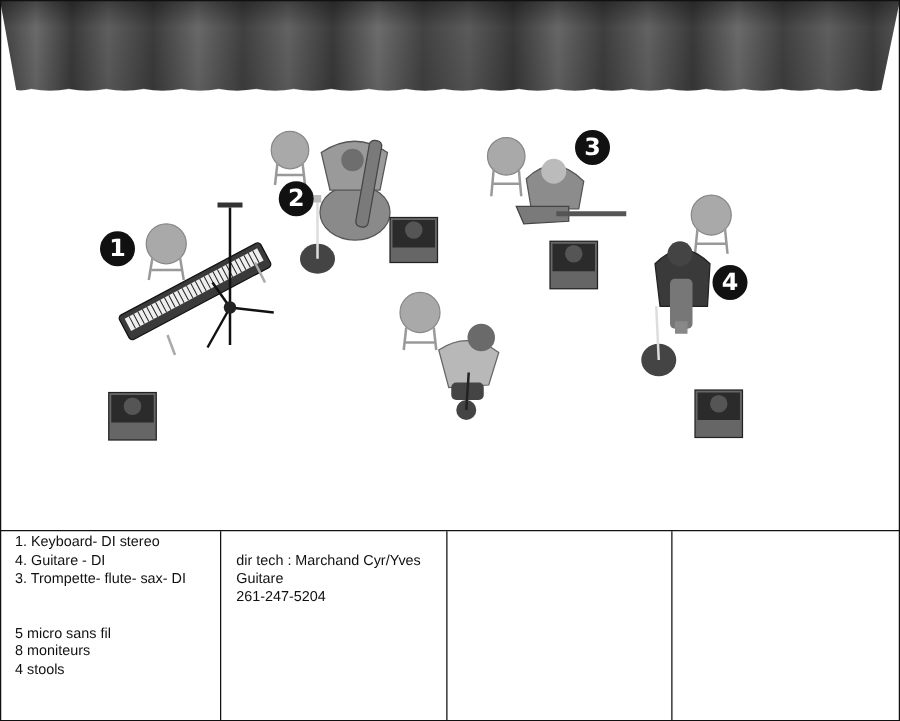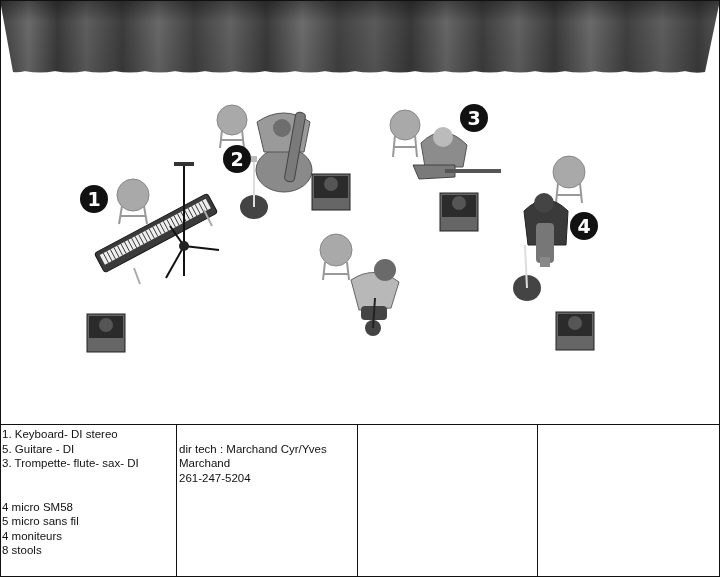--- a/index.html
+++ b/index.html
@@ -13,21 +13,21 @@
     position: absolute; width: 28px; height: 28px; border-radius: 50%;
     background: #111; color: #fff; font-weight: bold; font-size: 19px;
     display: flex; align-items: center; justify-content: center;
     font-family: "DejaVu Sans", sans-serif;
   }
   .table {
     position: absolute; left: 0; top: 424px; width: 720px; height: 153px;
     border-top: 1.5px solid #111; display: grid;
     grid-template-columns: 177px 181px 180px 182px;
   }
-  .cell { border-right: 1.5px solid #111; padding: 2px 2px; font-size: 11.5px; line-height: 14.5px; }
+  .cell { border-right: 1.5px solid #111; padding: 2px 12px; font-size: 11.5px; line-height: 14.5px; }
   .cell:last-child { border-right: none; }
   .line { white-space: nowrap; display: block; }
   .spacer { height: 29px; }
   .spacer-top { height: 14.5px; }
 </style>
 </head>
 <body>
 
 <div class="stage">
 
@@ -215,31 +215,30 @@
   <svg class="abs" style="left:555px;top:311px;width:40px;height:40px" viewBox="0 0 40 40">
     <rect x="1" y="1" width="38" height="38" fill="#666" stroke="#222"></rect>
     <rect x="3" y="3" width="34" height="22" fill="#2b2b2b"></rect>
     <circle cx="20" cy="12" r="7" fill="#555"></circle>
   </svg>
 </div>
 
 <div class="table">
   <div class="cell">
     <span class="line">1. Keyboard- DI stereo</span>
-    <span class="line">5. Guitare - DI</span>
+    <span class="line">4. Guitare - DI</span>
     <span class="line">3. Trompette- flute- sax- DI</span>
     <div class="spacer"></div>
-    <span class="line">4 micro SM58</span>
     <span class="line">5 micro sans fil</span>
-    <span class="line">4 moniteurs</span>
-    <span class="line">8 stools</span>
+    <span class="line">8 moniteurs</span>
+    <span class="line">4 stools</span>
   </div>
   <div class="cell">
     <div class="spacer-top"></div>
     <span class="line">dir tech : Marchand Cyr/Yves</span>
-    <span class="line">Marchand</span>
+    <span class="line">Guitare</span>
     <span class="line">261-247-5204</span>
   </div>
   <div class="cell"></div>
   <div class="cell"></div>
 </div>
 
 <div class="frame"></div>
 
 </body></html>

